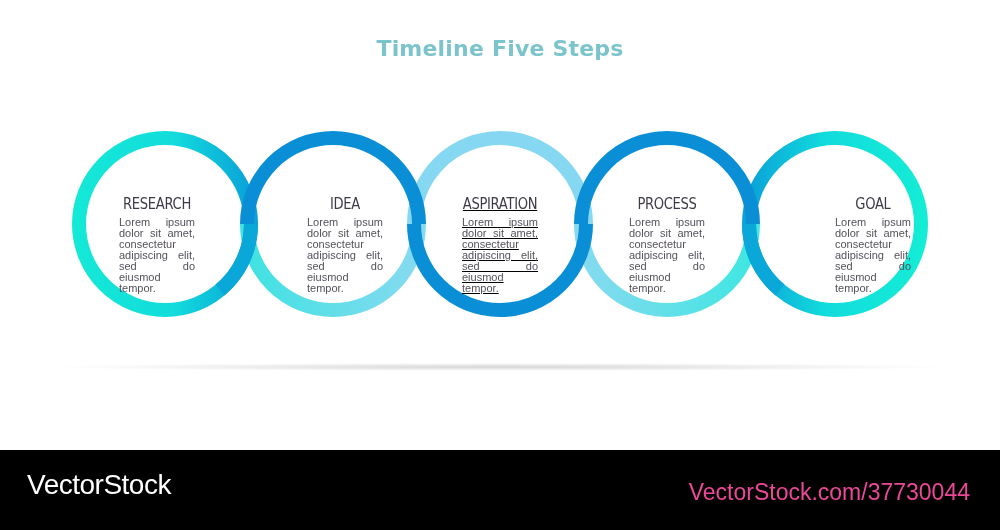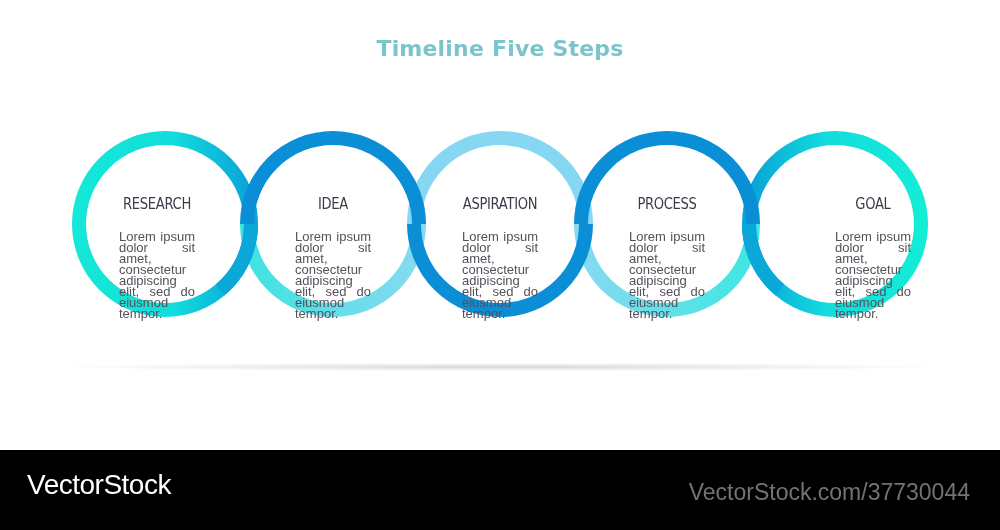--- a/index.html
+++ b/index.html
@@ -19,41 +19,41 @@
       position: absolute; width: 150px; text-align: center;
       top: 193px;
     }
     .step-title {
       font-family: "DejaVu Sans", sans-serif; font-size: 16px;
       color: #3f3a48; letter-spacing: -0.4px;
       transform: scaleX(0.82); transform-origin: center;
       display: block; line-height: 22px; white-space: nowrap;
     }
     .step-desc {
-      display: block; margin: 16px auto 0; width: 76px;
-      font-size: 13px; line-height: 11px; color: #55505a;
+      display: block; margin: 2px auto 0; width: 76px;
+      font-size: 11px; line-height: 11px; color: #55505a;
       text-align: justify; text-align-last: justify;
       font-family: "Liberation Sans", sans-serif;
     }
     .shadow {
       position: absolute; left: 60px; top: 363px; width: 880px; height: 8px;
       background: radial-gradient(ellipse at center, rgba(0,0,0,0.16) 0%, rgba(0,0,0,0.06) 45%, rgba(0,0,0,0) 72%);
     }
     .banner {
       position: absolute; left: 0; top: 450px; width: 1000px; height: 80px;
       background: #000000;
     }
     .brand {
       position: absolute; left: 27px; top: 469px;
       font-size: 28px; color: #ffffff; letter-spacing: -0.5px;
       font-family: "Liberation Sans", sans-serif;
     }
     .brand-url {
       position: absolute; right: 30px; top: 479px;
-      font-size: 23px; color: #737373;
+      font-size: 23px; color: #ec4899;
       font-family: "Liberation Sans", sans-serif;
     }
   </style>
 </head>
 <body>
 
 <div class="title">Timeline Five Steps</div>
 
 <svg class="rings" width="1000" height="450" viewBox="0 0 1000 450">
   <defs>
@@ -97,25 +97,25 @@
 
   <path d="M 749 224 A 86 86 0 0 0 780 290" fill="none" stroke="#0aa8d8" stroke-width="14"></path>
 
   <circle cx="165" cy="224" r="79" fill="none"></circle>
 </svg>
 
 <div class="step" style="left:82px;">
   <span class="step-title">RESEARCH</span>
   <span class="step-desc">Lorem ipsum dolor sit amet, consectetur adipiscing elit, sed do eiusmod tempor.</span>
 </div>
-<div class="step" style="left:258px;">
+<div class="step" style="left:270px;">
   <span class="step-title">IDEA</span>
   <span class="step-desc">Lorem ipsum dolor sit amet, consectetur adipiscing elit, sed do eiusmod tempor.</span>
 </div>
-<div class="step" style="left:425px;">
+<div class="step" style="left:425px;text-decoration:underline;">
   <span class="step-title">ASPIRATION</span>
   <span class="step-desc">Lorem ipsum dolor sit amet, consectetur adipiscing elit, sed do eiusmod tempor.</span>
 </div>
 <div class="step" style="left:592px;">
   <span class="step-title">PROCESS</span>
   <span class="step-desc">Lorem ipsum dolor sit amet, consectetur adipiscing elit, sed do eiusmod tempor.</span>
 </div>
 <div class="step" style="left:798px;">
   <span class="step-title">GOAL</span>
   <span class="step-desc">Lorem ipsum dolor sit amet, consectetur adipiscing elit, sed do eiusmod tempor.</span>

